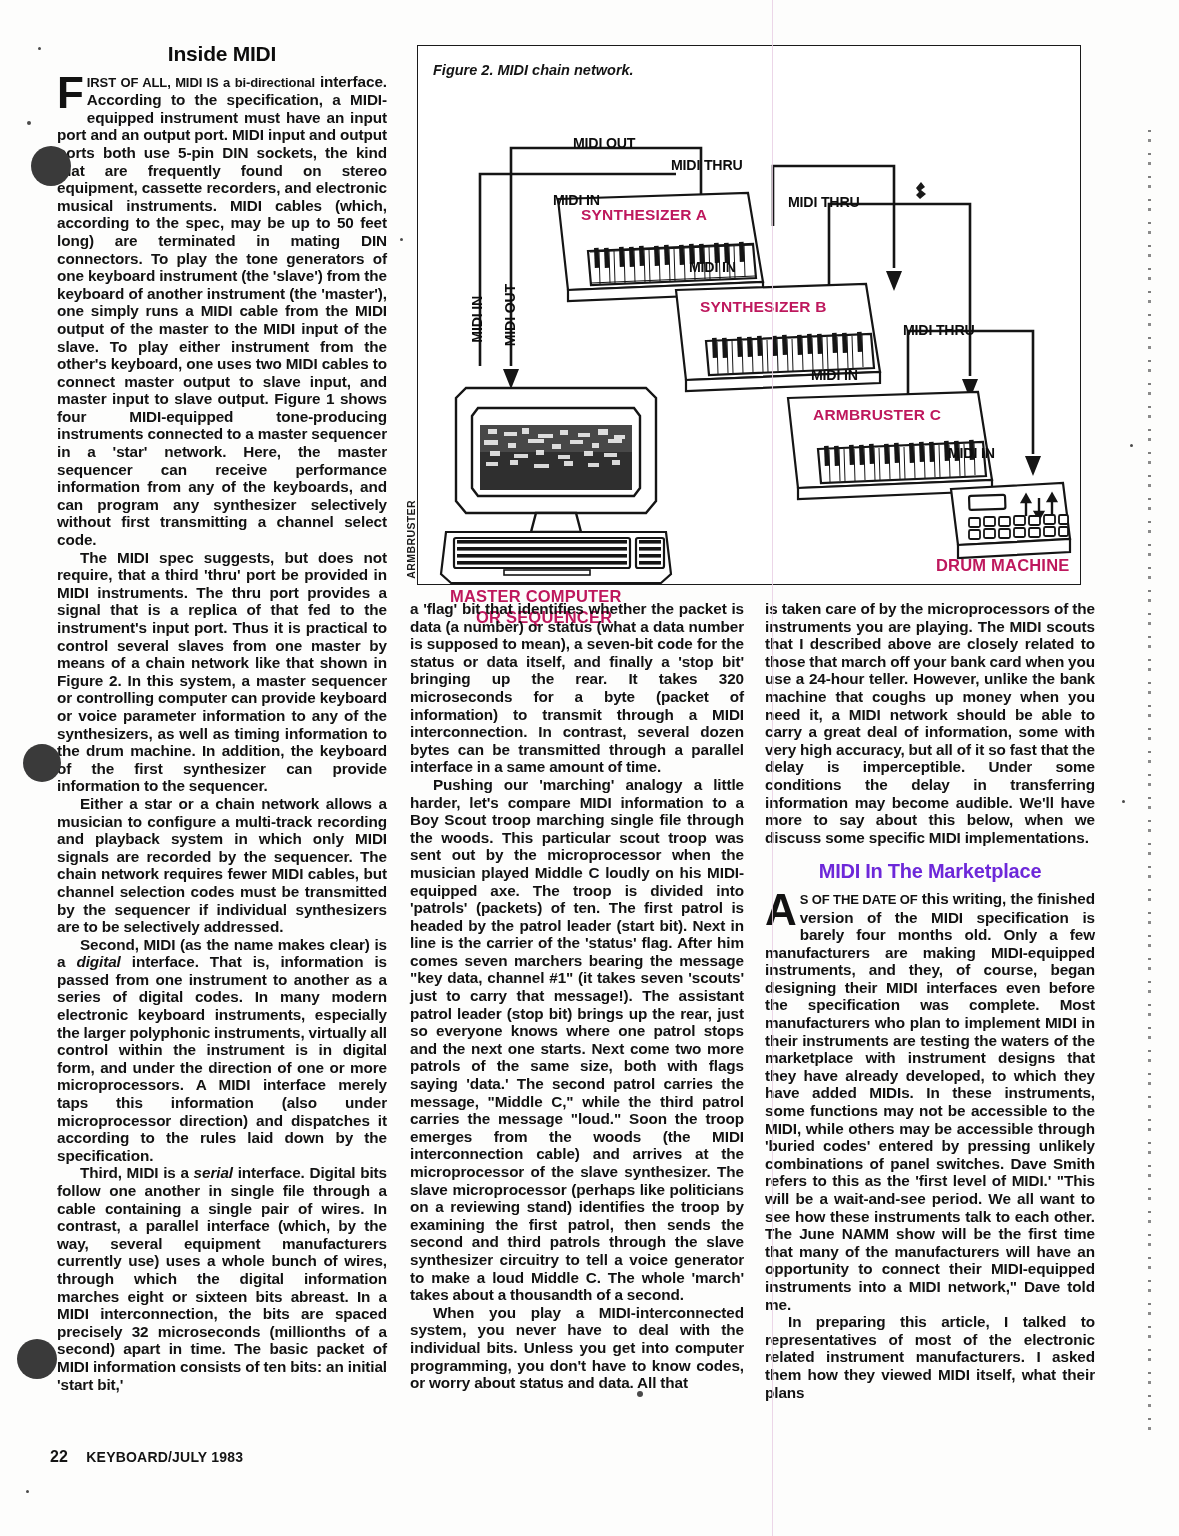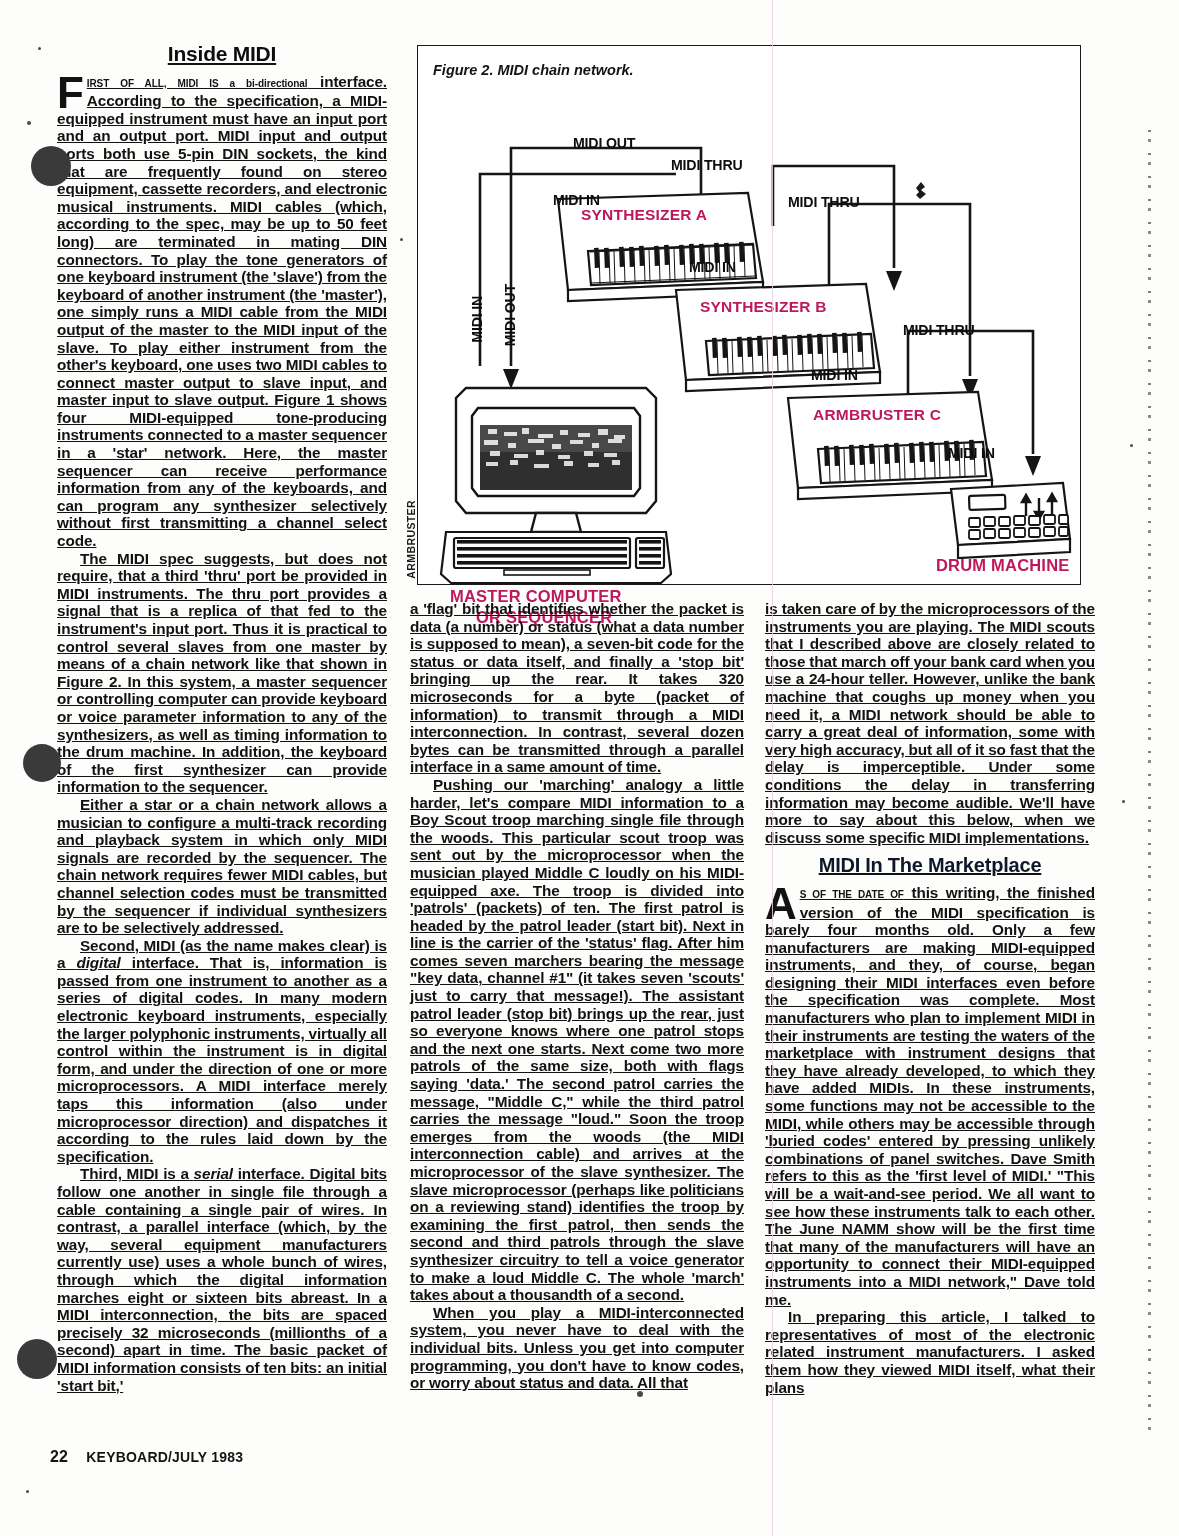--- a/index.html
+++ b/index.html
@@ -2,36 +2,36 @@
 <html><head>
 <meta charset="utf-8">
 <style>
   html,body{margin:0;padding:0;background:#fff;}
   body{width:1179px;height:1536px;position:relative;overflow:hidden;
        font-family:"Liberation Sans",sans-serif;color:#141414;}
   .page{position:absolute;inset:0;background:#fdfdfc;}
 
   
   .col{position:absolute;text-align:justify;font-size:15.3px;line-height:17.6px;
-       letter-spacing:-0.1px;word-spacing:-0.2px;font-weight:600;color:#121212;text-decoration:underline;}
+       letter-spacing:-0.1px;word-spacing:-0.2px;font-weight:600;color:#121212;}
   .col p{margin:0;text-indent:23px;}
   .col p.noind{text-indent:0;}
   .col p.drop{text-indent:0;}
   em{font-style:italic;}
 
   
   .head{font-size:21px;font-weight:bold;text-align:center;letter-spacing:-0.2px;
         margin:0 0 10px 0;color:#0d0d0d;}
   .head2{font-size:20px;font-weight:bold;text-align:center;letter-spacing:-0.2px;
-        margin:11px 0 9px 0;color:#0f172a;}
+        margin:17px 0 9px 0;color:#6d28d9;}
 
   
   .dropcap{float:left;font-size:44px;line-height:34px;font-weight:bold;
            padding:2px 3px 0 0;margin-top:1px;}
-  .smallcaps{font-size:10px;}
+  .smallcaps{font-size:13px;}
 
   
   .figbox{position:absolute;border:1.6px solid #1a1a1a;background:#fff;}
   .figcap{position:absolute;font-style:italic;font-weight:600;font-size:14.5px;}
   .credit{position:absolute;writing-mode:vertical-rl;transform:rotate(180deg);
           font-size:10.5px;font-weight:bold;letter-spacing:0.4px;color:#1a1a1a;}
   .lbl{position:absolute;font-size:14.2px;font-weight:bold;letter-spacing:-0.2px;
        white-space:nowrap;color:#0d0d0d;}
   .lblv{position:absolute;font-size:14.2px;font-weight:bold;letter-spacing:-0.2px;
         white-space:nowrap;writing-mode:vertical-rl;transform:rotate(180deg);color:#0d0d0d;}

